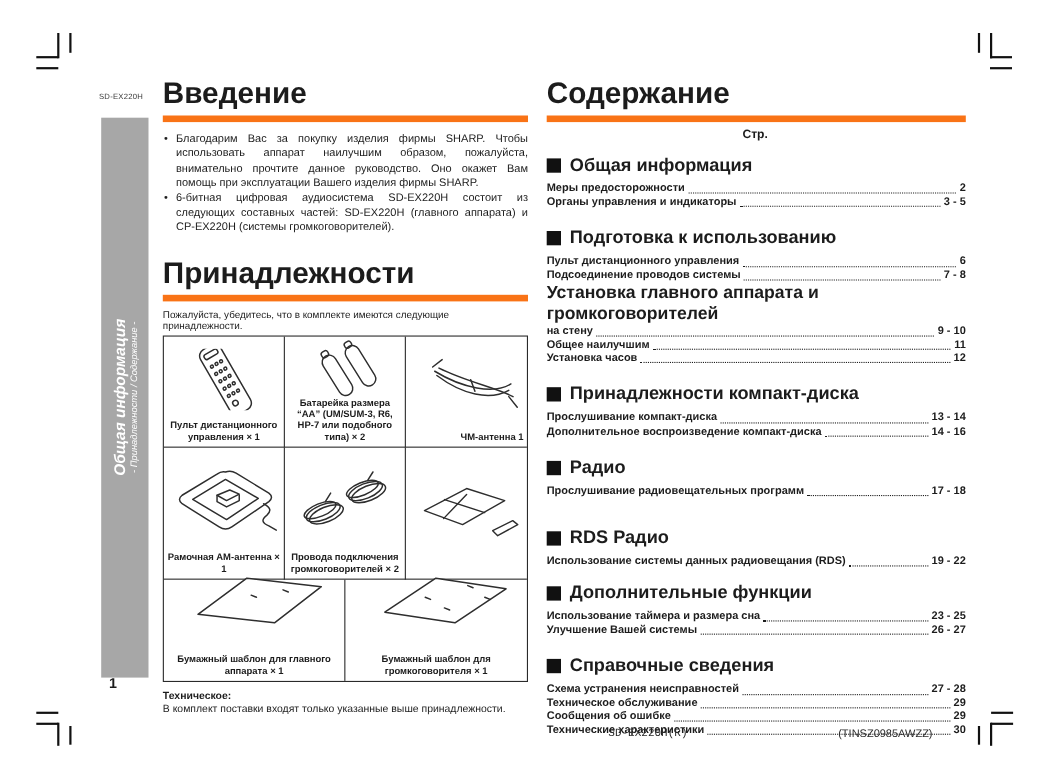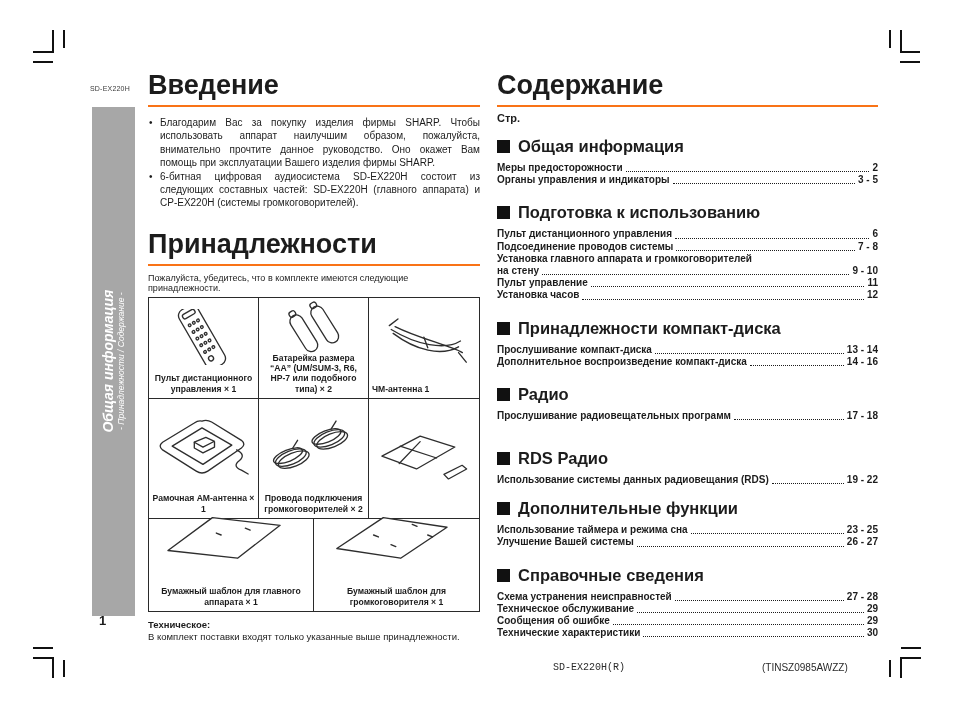--- a/index.html
+++ b/index.html
@@ -17,54 +17,54 @@
   
   .sidebar-tab{position:absolute;left:92px;top:107px;width:43px;height:509px;
     display:flex;align-items:center;justify-content:center;}
   .sidebar-rot{transform:rotate(-90deg);text-align:center;white-space:nowrap;color:#fff;font-style:italic;}
   .sidebar-title{font-size:14px;font-weight:bold;line-height:1.15;}
   .sidebar-subtitle{font-size:8.5px;line-height:1.2;}
   
   .left-col{position:absolute;left:148px;top:72px;width:332px;}
   .right-col{position:absolute;left:497px;top:72px;width:381px;}
   .h1{font-size:27px;font-weight:bold;line-height:1.0;margin:0;
-      border-bottom:2px solid #f97316;padding-bottom:6px;}
+      border-bottom:6px solid #f97316;padding-bottom:6px;}
   
   .bullets{list-style:none;margin:9px 0 0 0;padding:0;font-size:10px;line-height:1.34;text-align:justify;}
   .bullets li{position:relative;padding-left:12px;margin:0;}
   .bullets li .dot{position:absolute;left:1px;top:0;}
   
   .acc-title{margin-top:21px;}
   .acc-lead{font-size:9px;margin:7px 0 4px 0;}
   .acc-table{border:1.5px solid #2a2a2a;}
   .acc-row{display:grid;grid-template-columns:1fr 1fr 1fr;}
   .acc-row.r3{grid-template-columns:1fr 1fr;}
   .acc-row.r1 .acc-cell{height:101px;}
   .acc-row.r2 .acc-cell{height:120px;}
   .acc-row.r3 .acc-cell{height:92px;gap:39px;}
   .acc-row:not(:last-child) .acc-cell{border-bottom:1.2px solid #2a2a2a;}
   .acc-cell{border-right:1.2px solid #2a2a2a;display:flex;flex-direction:column;
-    align-items:flex-start;padding:3px 3px 4px 3px;box-sizing:border-box;}
+    align-items:flex-end;padding:3px 3px 4px 3px;box-sizing:border-box;}
   .acc-cell:last-child{border-right:none;}
   .acc-icon{flex:1;display:flex;align-items:center;justify-content:center;min-height:0;}
   .acc-icon svg{display:block;}
   .acc-caption{font-size:8.6px;font-weight:bold;text-align:center;line-height:1.18;}
   .acc-note{margin-top:7px;font-size:9.5px;line-height:1.3;}
   .acc-note .note-label{font-weight:bold;}
   
-  .page-col-label{font-size:11px;font-weight:bold;text-align:left;margin:5px 2px 0 0;}
+  .page-col-label{font-size:11px;font-weight:bold;text-align:center;margin:5px 2px 0 0;}
   .toc-section{margin-top:17px;}
   .toc-section.tight{margin-top:13px;}
   .toc-section.extra{margin-top:27px;}
   .toc-head{display:flex;align-items:center;font-size:16.5px;font-weight:bold;margin-bottom:6px;}
   .toc-head .sq{width:13px;height:13px;background:#111;display:inline-block;margin-right:8px;flex:none;}
   .toc-entry{display:flex;align-items:flex-end;font-size:10px;font-weight:bold;line-height:1.22;}
   .toc-entry .leader{flex:1;border-bottom:1.7px dotted #1c1c1c;margin:0 3px 2px 3px;min-width:12px;}
   .toc-entry .pgs{white-space:nowrap;}
-  .toc-line1{font-size:10px;font-weight:bold;line-height:1.22;}
+  .toc-line1{font-size:16px;font-weight:bold;line-height:1.22;}
   svg .ln{fill:none;stroke:#2e2e2e;stroke-width:1.4;stroke-linecap:round;stroke-linejoin:round;}
   svg .fl{fill:#fff;stroke:#2e2e2e;stroke-width:1.4;stroke-linejoin:round;}
 </style>
 </head>
 <body>
 
 <div class="page">
 
   <div>
     <div class="mark" style="left:52px;top:30px;width:1.5px;height:23px;"></div>
@@ -283,21 +283,21 @@
           <span class="leader"></span>
           <span class="pgs">7 - 8</span>
         </div>
       <div class="toc-line1">Установка главного аппарата и громкоговорителей</div>
       <div class="toc-entry">
           <span>на стену</span>
           <span class="leader"></span>
           <span class="pgs">9 - 10</span>
         </div>
       <div class="toc-entry">
-          <span>Пульт управление</span>
+          <span>Общее наилучшим</span>
           <span class="leader"></span>
           <span class="pgs">11</span>
         </div>
       <div class="toc-entry">
           <span>Установка часов</span>
           <span class="leader"></span>
           <span class="pgs">12</span>
         </div>
     </div>
 
@@ -341,21 +341,21 @@
           <span class="pgs">19 - 22</span>
         </div>
     </div>
 
     <div class="toc-section tight">
       <div class="toc-head">
           <span class="sq"></span>
           <span>Дополнительные функции</span>
         </div>
       <div class="toc-entry">
-          <span>Использование таймера и режима сна</span>
+          <span>Использование таймера и размера сна</span>
           <span class="leader"></span>
           <span class="pgs">23 - 25</span>
         </div>
       <div class="toc-entry">
           <span>Улучшение Вашей системы</span>
           <span class="leader"></span>
           <span class="pgs">26 - 27</span>
         </div>
     </div>
 

